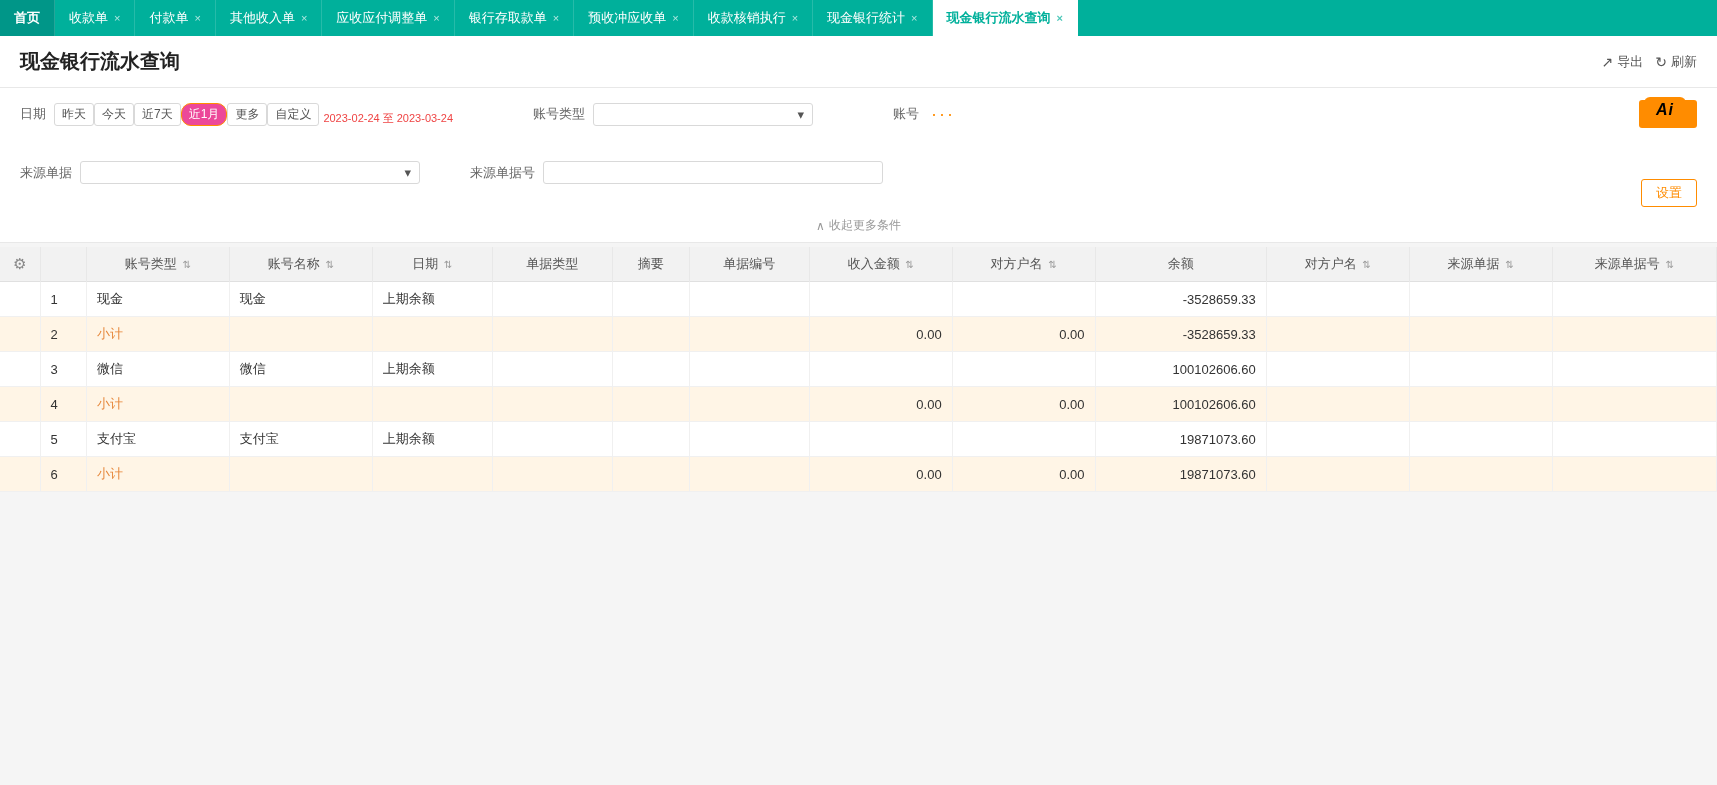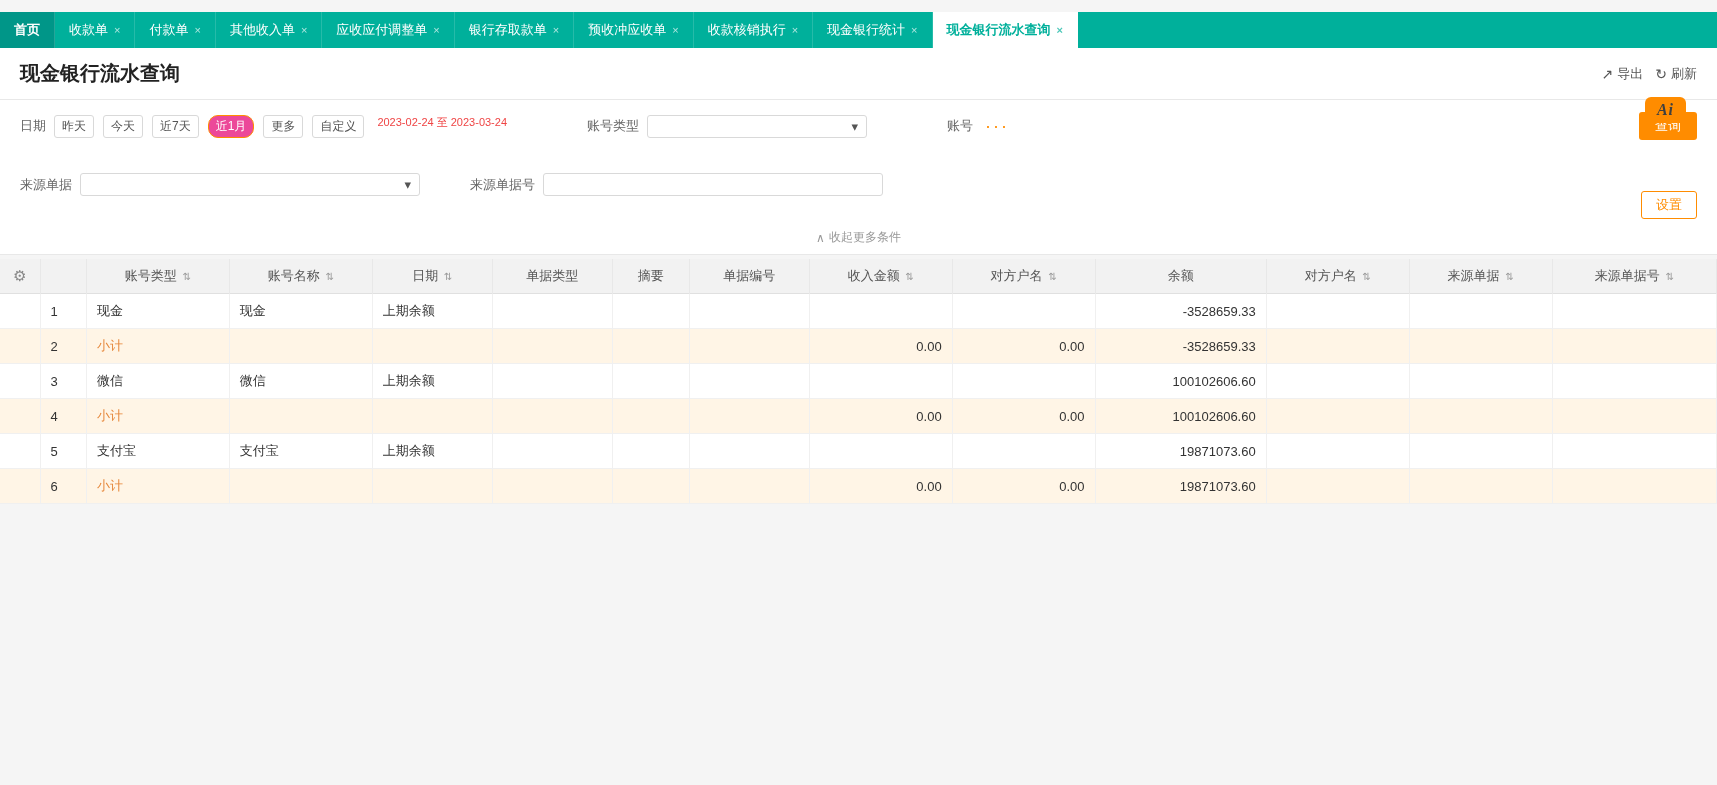--- a/index.html
+++ b/index.html
@@ -5,21 +5,20 @@
     * { box-sizing: border-box; margin: 0; padding: 0; font-family: 'Microsoft YaHei', Arial, sans-serif; }
     body { background: #f5f5f5; font-size: 13px; color: #333; }
 
     
     .top-nav {
       background: #00b09b;
       display: flex;
       align-items: center;
       height: 36px;
       overflow: hidden;
-      margin-top: 12px;
     }
     .nav-item {
       padding: 0 14px;
       height: 36px;
       display: flex;
       align-items: center;
       color: #fff;
       cursor: pointer;
       white-space: nowrap;
       font-size: 13px;
@@ -92,22 +91,22 @@
       align-items: center;
       gap: 8px;
     }
     .filter-label {
       color: #666;
       font-size: 13px;
       white-space: nowrap;
     }
     .date-btns {
       display: flex;
-      gap: 9px;
-      align-items: flex-start;
+      gap: 0;
+      align-items: flex-end;
     }
     .date-btn {
       padding: 2px 7px;
       border: 1px solid #d9d9d9;
       border-radius: 3px;
       cursor: pointer;
       font-size: 12px;
       background: #fff;
       color: #555;
     }
@@ -242,29 +241,28 @@
     }
     .sort-arrows { font-size: 10px; color: #999; margin-left: 2px; }
     .gear-icon { font-size: 15px; color: #888; }
 
     
     .ai-badge {
       position: fixed;
       top: 97px;
       right: 31px;
       background: #ff8c00;
-      color: #404040;
+      color: #000000;
       border-radius: 6px;
       padding: 4px 12px;
       font-size: 16px;
       font-weight: bold;
       font-style: italic;
       cursor: pointer;
       letter-spacing: 1px;
-      font-family: Liberation Serif, serif;
     }
   </style>
 </head>
 <body>
 
 <nav class="top-nav">
   <div class="nav-item home">首页</div>
   <div class="nav-item">
     <span>收款单</span>
     <span class="close-x">×</span>

